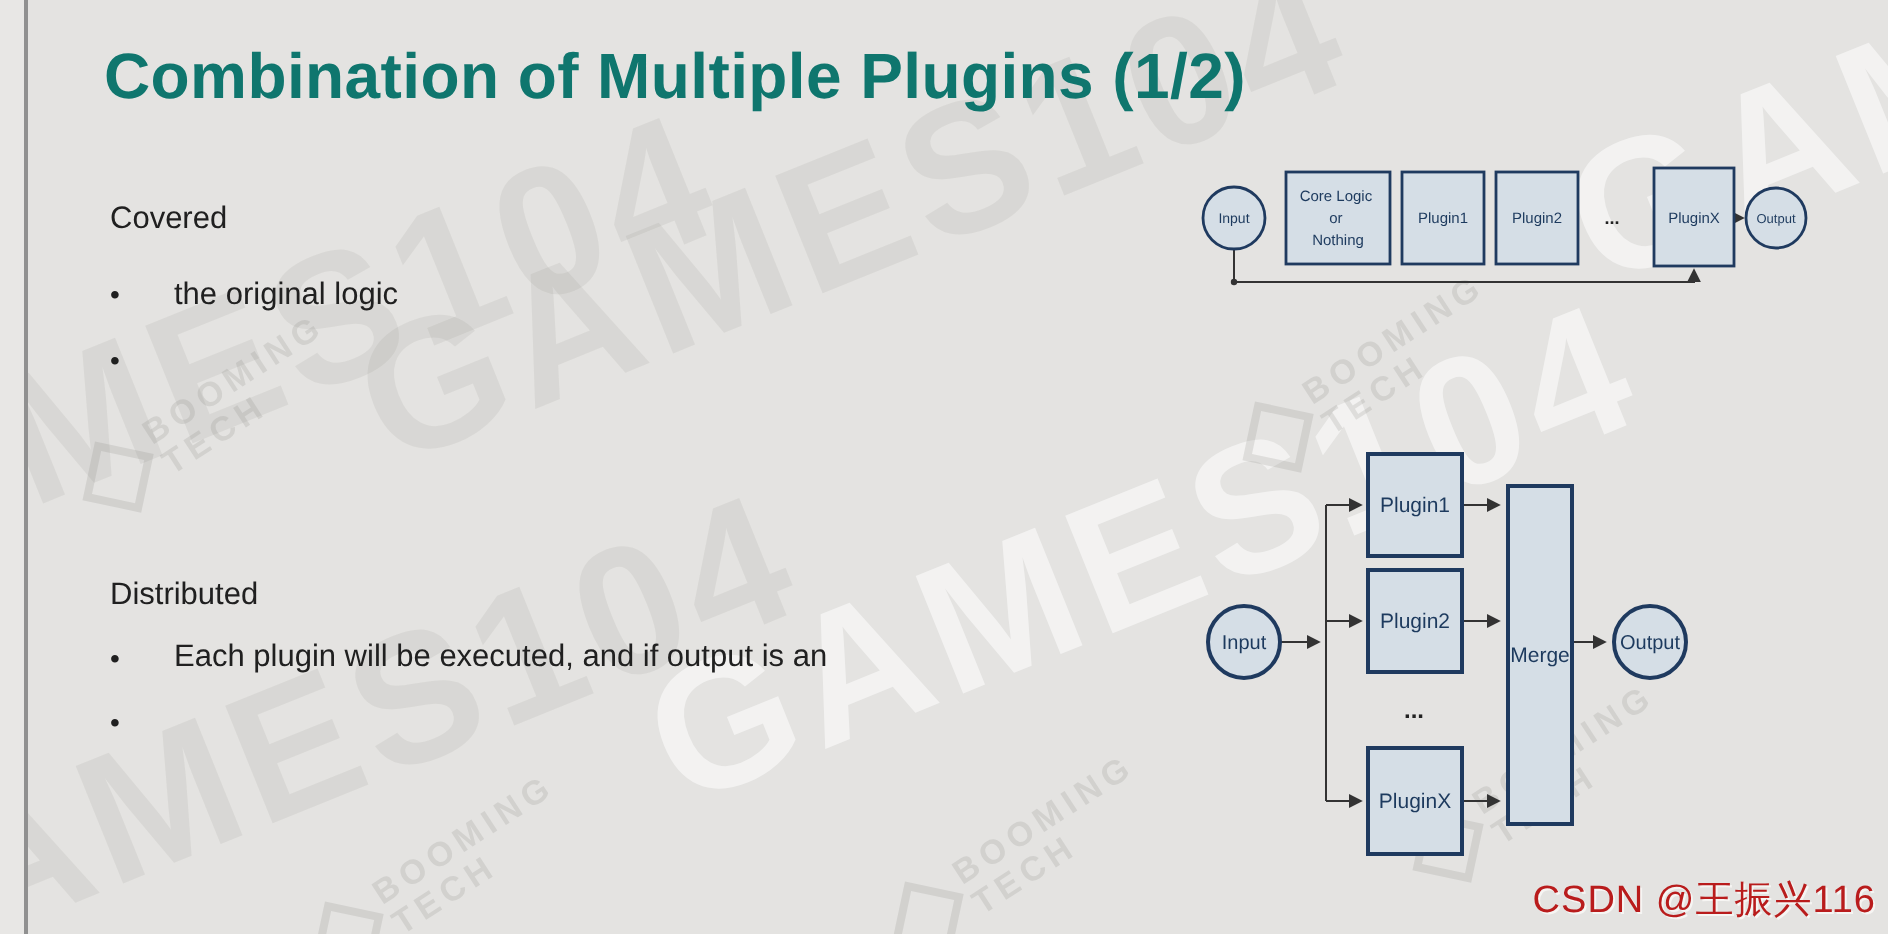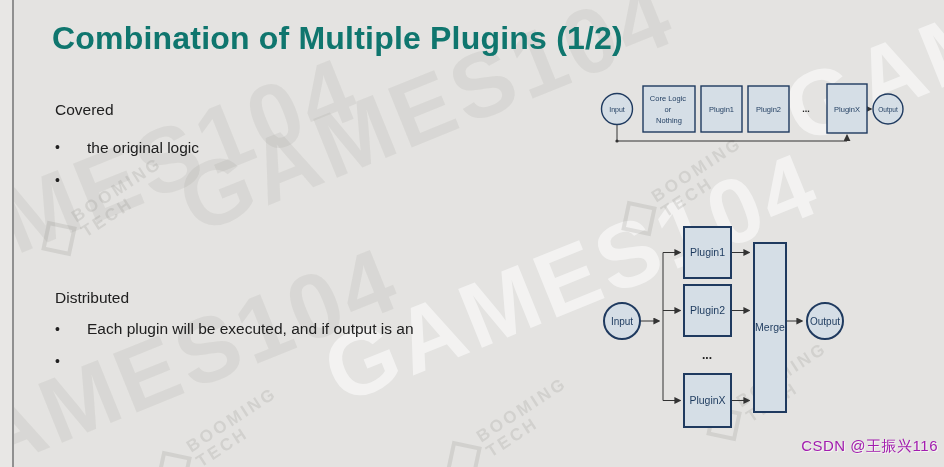--- a/index.html
+++ b/index.html
@@ -37,21 +37,21 @@
   svg{position:absolute;z-index:1;overflow:visible;}
   .node{fill:#d5dee6;stroke:#1f3a5f;}
   .node-thin{stroke-width:1.4;}
   .node-thick{stroke-width:2;}
   .conn{stroke:#333333;stroke-width:1;fill:none;}
   .nlabel{fill:#1d3a5e;font-family:"Liberation Sans","DejaVu Sans",sans-serif;}
   .ellipsis{fill:#222;font-weight:bold;font-family:"Liberation Sans","DejaVu Sans",sans-serif;}
 
   .csdn{
     position:absolute;right:6px;top:437px;z-index:2;
-    font-size:15px;color:#a21caf;letter-spacing:0.5px;
+    font-size:19px;color:#b91c1c;letter-spacing:0.5px;
     text-shadow:1px 1px 0 #f6f5f3;
   }
 </style>
 </head>
 <body>
 
 <div class="stage">
 
   <div class="wm wm-games wm-dark" style="left:-150px;top:130px;">GAMES104</div>
   <div class="wm wm-games wm-dark" style="left:165px;top:55px;">GAMES104</div>

